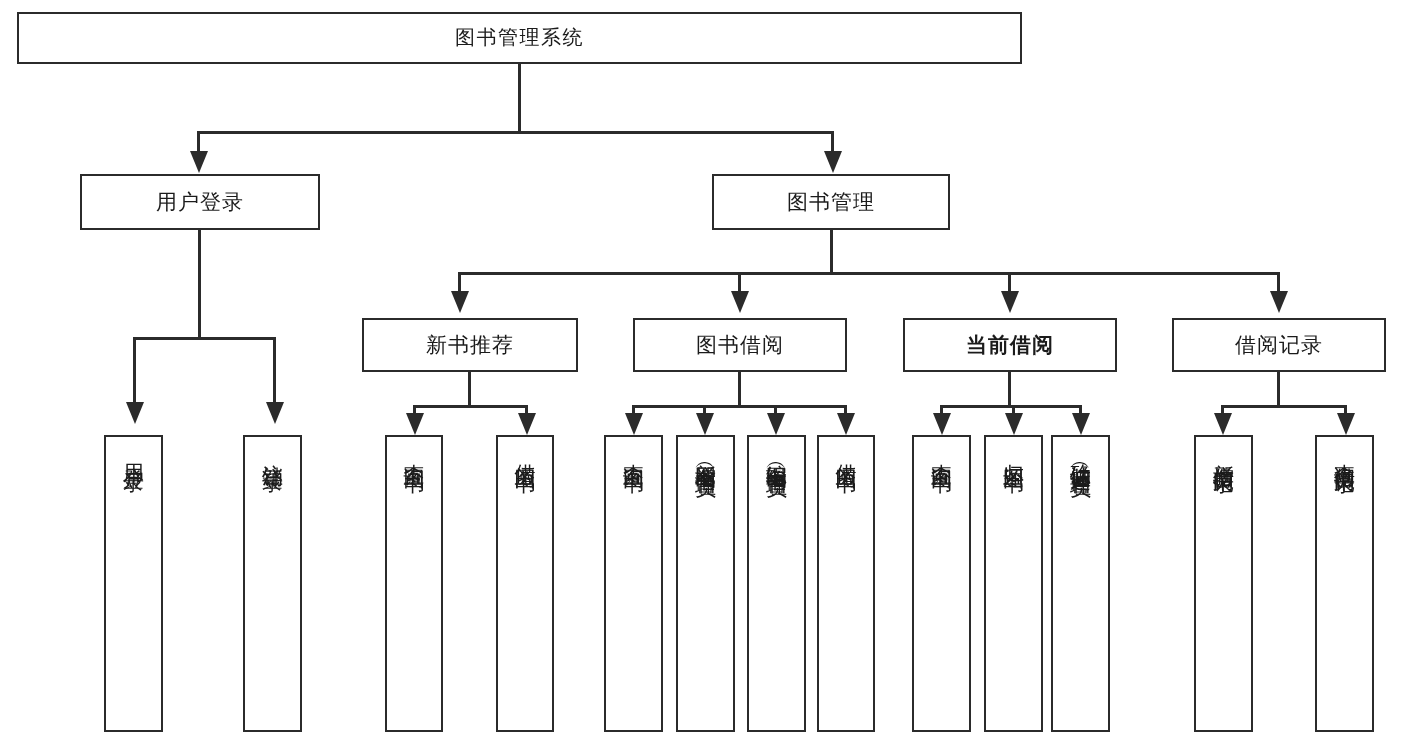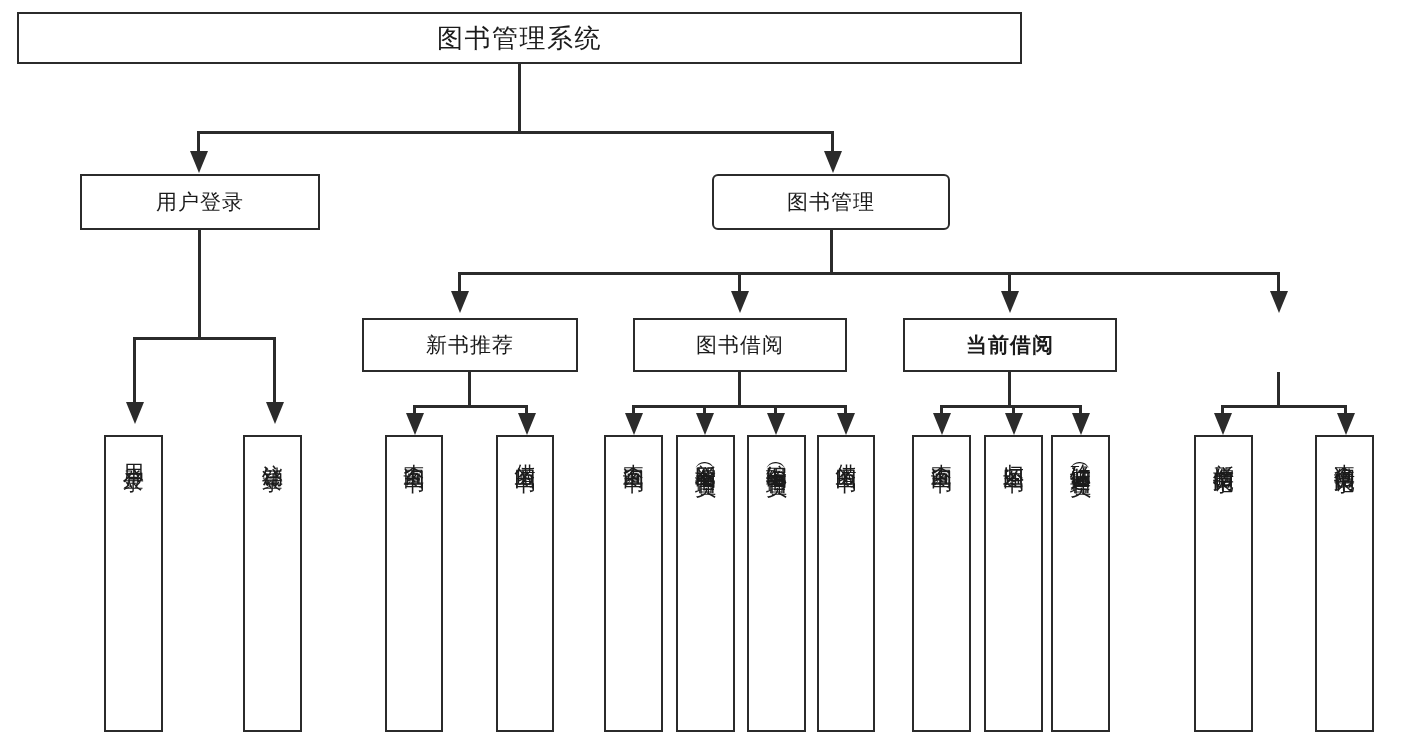--- a/index.html
+++ b/index.html
@@ -31,21 +31,21 @@
     text-align:center;
     line-height:1.18;
     white-space:nowrap;
   }
 
   
   .node.horiz .label{
     font-size:21px;
     letter-spacing:1px;
   }
-  .node.root .label{ font-size:26px; letter-spacing:1.5px; }
+  .node.root .label{ font-size:20px; letter-spacing:1.5px; }
 
   
   .node.vert{
     align-items:flex-start;
     justify-content:center;
     padding-top:10px;
   }
   .node.vert .label{
     writing-mode:vertical-rl;
     text-orientation:upright;
@@ -97,21 +97,21 @@
   <div class="hline" style="left:197px; top:131px; width:637px; height:3px;"></div>
   <div class="vline" style="left:197px; top:131px; width:3px; height:24px;"></div>
   <div class="arrow" style="left:190px; top:151px;"></div>
   <div class="vline" style="left:831px; top:131px; width:3px; height:24px;"></div>
   <div class="arrow" style="left:824px; top:151px;"></div>
 
   <div class="node horiz" style="left:80px; top:174px; width:240px; height:56px;">
     <span class="label">用户登录</span>
   </div>
 
-  <div class="node horiz" style="left:712px; top:174px; width:238px; height:56px;border-radius:6px;">
+  <div class="node horiz" style="left:712px; top:174px; width:238px; height:56px;">
     <span class="label">图书管理</span>
   </div>
 
   <div class="vline" style="left:198px; top:230px; width:3px; height:110px;"></div>
   <div class="hline" style="left:133px; top:337px; width:143px; height:3px;"></div>
   <div class="vline" style="left:133px; top:337px; width:3px; height:68px;"></div>
   <div class="arrow" style="left:126px; top:402px;"></div>
   <div class="vline" style="left:273px; top:337px; width:3px; height:68px;"></div>
   <div class="arrow" style="left:266px; top:402px;"></div>
 
@@ -135,20 +135,23 @@
   </div>
 
   <div class="node horiz" style="left:633px; top:318px; width:214px; height:54px;">
     <span class="label">图书借阅</span>
   </div>
 
   <div class="node horiz" style="left:903px; top:318px; width:214px; height:54px;font-weight:bold;">
     <span class="label">当前借阅</span>
   </div>
 
+  <div class="node horiz" style="left:1172px; top:318px; width:214px; height:54px;">
+    <span class="label">借阅记录</span>
+  </div>
 
   <div class="vline" style="left:468px; top:372px; width:3px; height:36px;"></div>
   <div class="hline" style="left:413px; top:405px; width:115px; height:3px;"></div>
   <div class="vline" style="left:413px; top:405px; width:3px; height:14px;"></div>
   <div class="arrow" style="left:406px; top:413px;"></div>
   <div class="vline" style="left:525px; top:405px; width:3px; height:14px;"></div>
   <div class="arrow" style="left:518px; top:413px;"></div>
 
   <div class="vline" style="left:738px; top:372px; width:3px; height:36px;"></div>
   <div class="hline" style="left:632px; top:405px; width:214px; height:3px;"></div>

